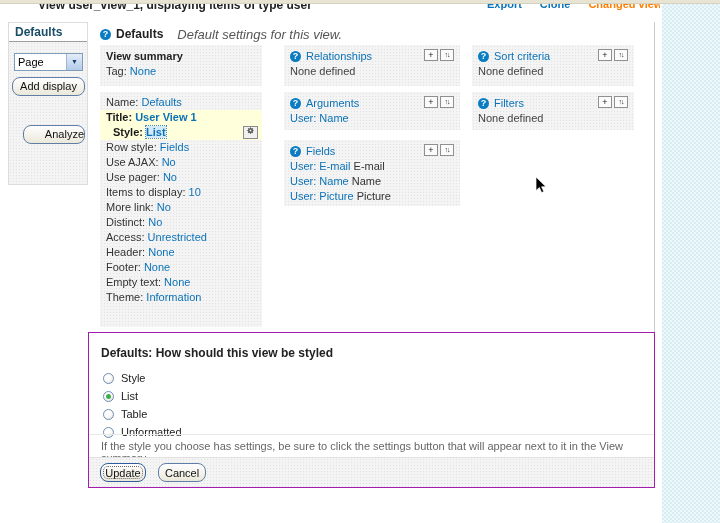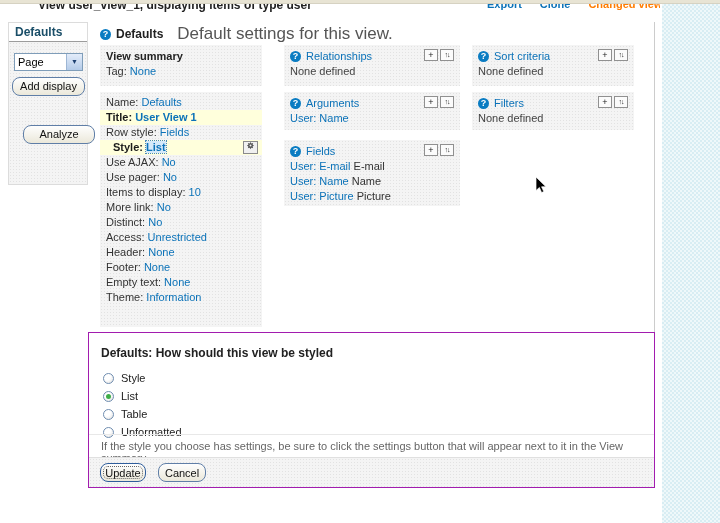--- a/index.html
+++ b/index.html
@@ -37,30 +37,30 @@
     border:1px solid #7f9db9; background:#fff; cursor:pointer; }
   .fval { position:absolute; left:3px; top:2px; color:#000; }
   .farrow { position:absolute; right:0; top:0; width:16px; height:16px;
     background:linear-gradient(#e3ecfa,#b4cbe8); border-left:1px solid #9db6d4;
     color:#1d3f6f; font-size:7px; text-align:center; line-height:16px; }
 
   .xpbtn { display:inline-block; background:linear-gradient(#fefefe,#ebe8da);
     border:1px solid #5f7ea7; border-radius:8px; font-size:11px; color:#111;
     text-align:center; font-family:inherit; cursor:pointer; }
   #add-display { position:absolute; left:3px; top:35px; width:73px; height:19px; line-height:17px; }
-  #analyze { position:absolute; left:14px; top:83px; width:72px; height:19px; line-height:17px; }
+  #analyze { position:absolute; left:14px; top:83px; width:62px; height:19px; line-height:17px;text-align:right; }
 
   .main-right-border { position:absolute; left:654px; top:22px; width:1px; height:466px; background:#ccc; }
 
   
   .main-header { position:absolute; left:100px; top:27px; height:14px; display:flex; align-items:center; font-size:12px; }
   .hicon { flex:none; width:11px; height:11px; border-radius:50%; background:#0a7cc2; color:#fff;
     font-size:9px; font-weight:700; text-align:center; line-height:11px; }
   .mh-title { font-weight:700; color:#222; margin-left:5px; }
-  .mh-desc { color:#555; font-size:17px; margin-left:14px; }
+  .mh-desc { font-style:italic; color:#555; font-size:13px; margin-left:14px; }
 
   
   .sbox { position:absolute; padding:3px 6px; font-size:11px; }
   .stitle { font-weight:700; color:#222; line-height:16px; }
   .shead { position:relative; line-height:16px; display:flex; align-items:center; }
   .stlink { font-weight:400; color:#0b72b8; margin-left:5px; }
   .ops { position:absolute; right:0; top:1px; display:flex; gap:2px; }
   .opbtn { width:14px; height:12px; border:1px solid #909090; background:#fbfbfb;
     font-size:9px; line-height:10px; text-align:center; color:#222; padding:0; cursor:pointer; font-family:inherit; }
   .opbtn.rearrange { font-size:7px; letter-spacing:-1px; }
@@ -152,32 +152,32 @@
     <div class="srow">
         <span class="lbl">Name:</span>
         <a class="val">Defaults</a>
         
       </div>
       <div class="srow hl bold">
         <span class="lbl">Title:</span>
         <a class="val">User View 1</a>
         
       </div>
-      <div class="srow">
-        <span class="lbl">Row style:</span>
-        <a class="val">Fields</a>
-        
-      </div>
       <div class="srow hl bold ind">
         <span class="lbl">Style:</span>
         <a class="val focus">List</a>
         <span class="gear"><svg width="9" height="9" viewBox="0 0 10 10">
             <path d="M5 0l1 1.7 1.9-.6-.5 2L8.9 4 7.3 5l.6 1.9-2-.5L5 8.1 4 6.4l-1.9.5.5-2L1 4l1.7-1-.6-1.9 2 .6z" fill="#555"></path>
             <circle cx="5" cy="4" r="1.1" fill="#f0f0f0"></circle>
           </svg></span>
+      </div>
+      <div class="srow">
+        <span class="lbl">Row style:</span>
+        <a class="val">Fields</a>
+        
       </div>
       <div class="srow">
         <span class="lbl">Use AJAX:</span>
         <a class="val">No</a>
         
       </div>
       <div class="srow">
         <span class="lbl">Use pager:</span>
         <a class="val">No</a>
         

